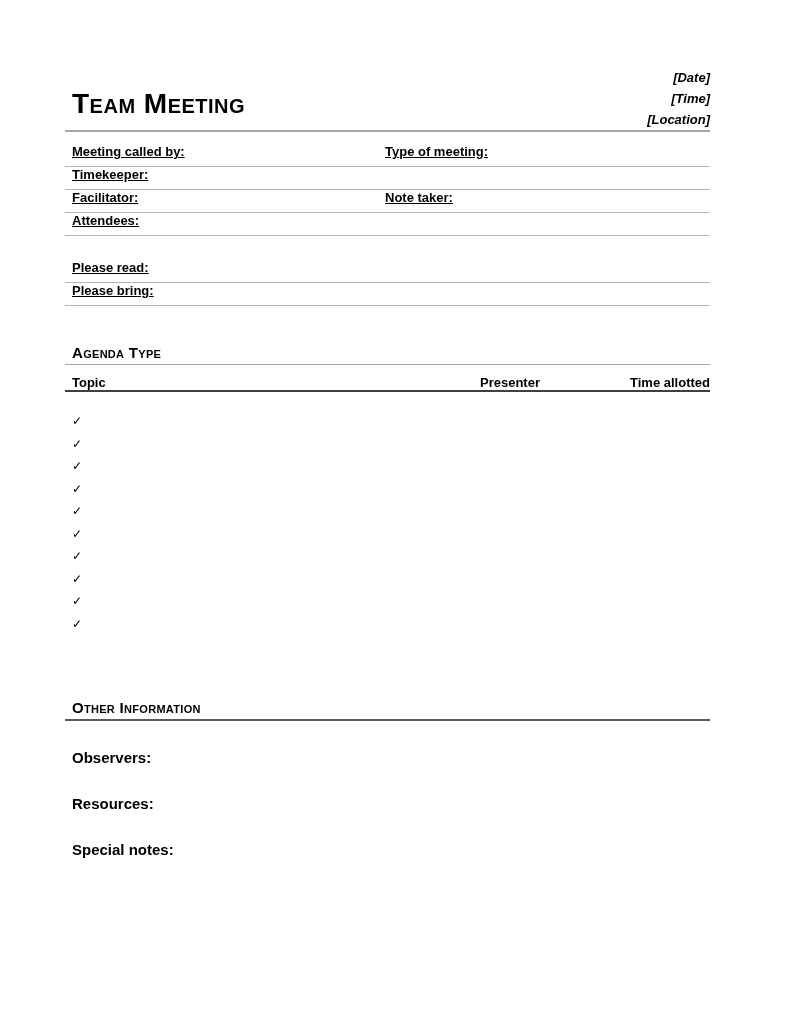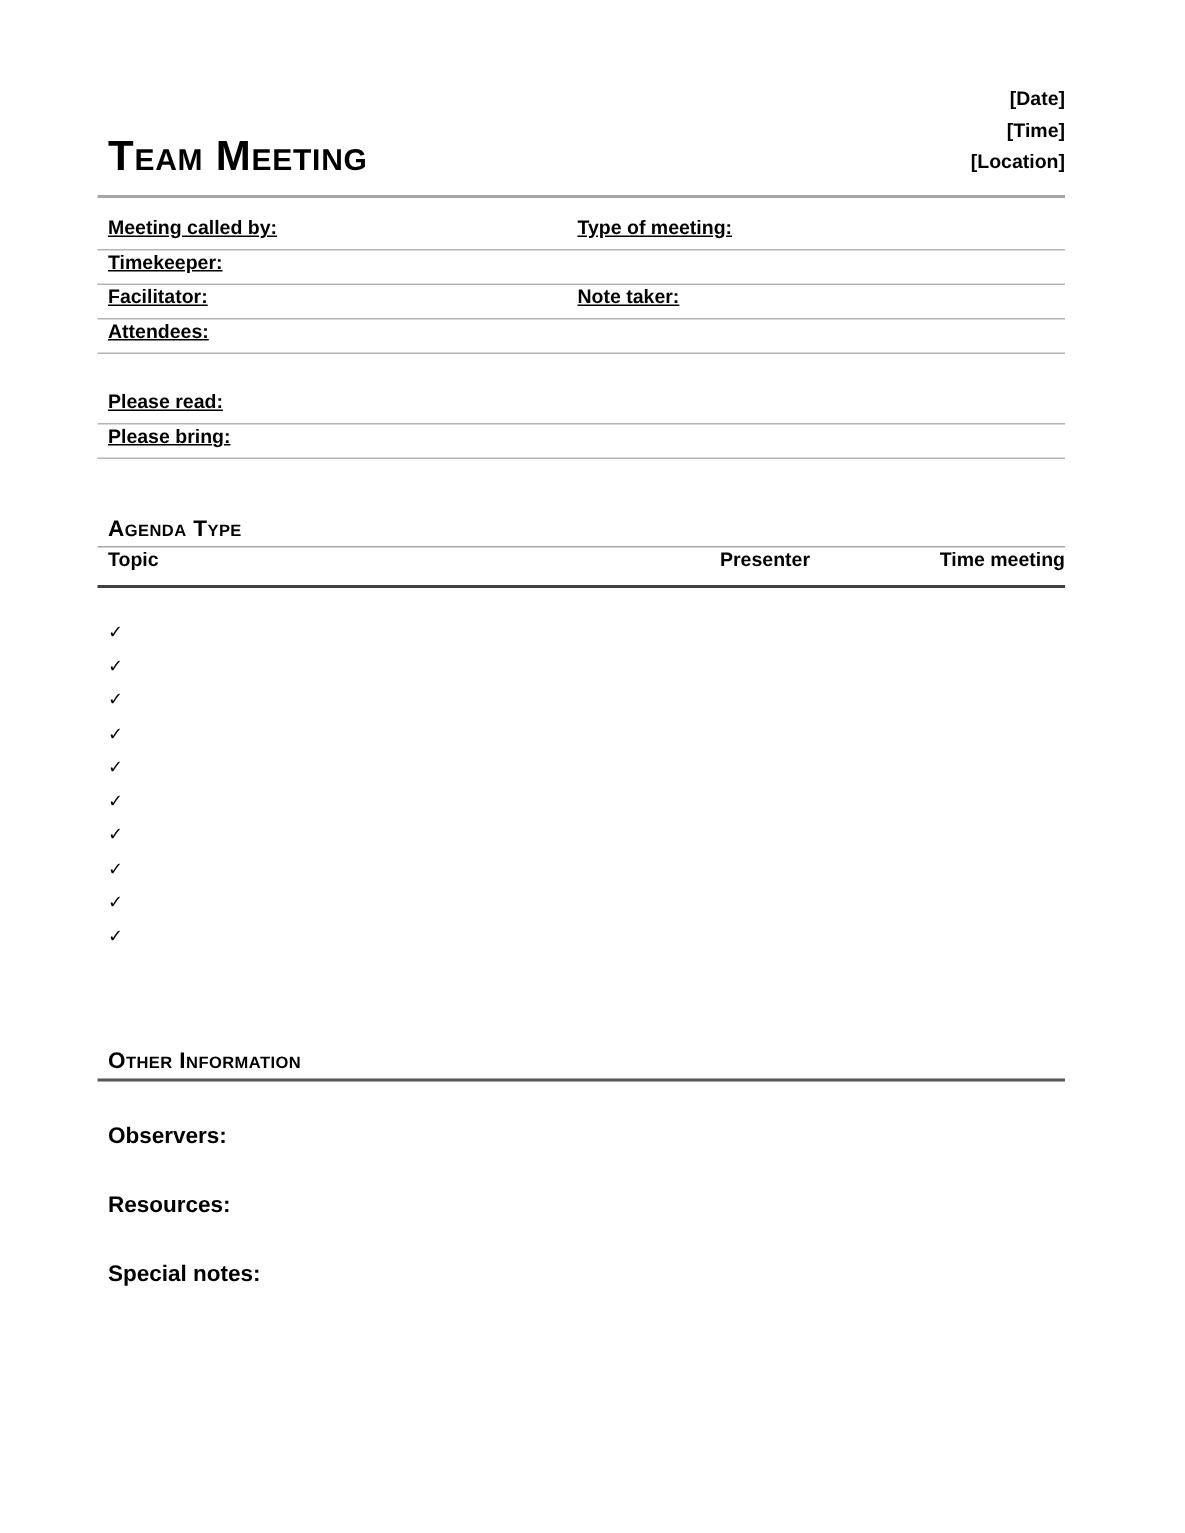--- a/index.html
+++ b/index.html
@@ -31,24 +31,25 @@
     font-weight: bold;
     font-variant: small-caps;
     letter-spacing: 0.5px;
     margin: 0 0 12px 7px;
     line-height: 1;
   }
   .placeholders {
     display: flex;
     flex-direction: column;
     align-items: flex-end;
-    margin-bottom: 12px;
+    margin-bottom: 0;
     font-size: 13px;
     font-weight: bold;
     line-height: 21px;
+    font-style: italic;
   }
 
   
   .info { margin-top: 12px; }
   .info-row {
     display: flex;
     height: 22px;
     border-bottom: 1px solid #b5b5b5;
     font-size: 13px;
     font-weight: bold;
@@ -69,21 +70,21 @@
     padding: 0 0 3px 7px;
   }
   .thin-rule { border-bottom: 1px solid #a6a6a6; }
   .thick-rule { border-bottom: 2px solid #595959; }
 
   
   .agenda { margin-top: 38px; }
   .agenda-header {
     display: flex;
     height: 25px;
-    align-items: flex-start;
+    align-items: flex-end;
     border-bottom: 2px solid #404040;
     font-size: 13px;
     font-weight: bold;
   }
   .c-topic { flex: 1; padding-left: 7px; }
   .c-presenter { width: 145px; }
   .c-time { width: 85px; text-align: right; }
   .agenda-rows { margin-top: 18px; }
   .agenda-row {
     height: 22.5px;
@@ -167,21 +168,21 @@
     </div>
 
   </div>
 
   <div class="agenda">
     <div class="section-heading thin-rule">Agenda Type</div>
 
     <div class="agenda-header">
       <span class="c-topic">Topic</span>
       <span class="c-presenter">Presenter</span>
-      <span class="c-time">Time meeting</span>
+      <span class="c-time">Time allotted</span>
     </div>
 
     <div class="agenda-rows">
       <div class="agenda-row">
         <span class="check">✓</span>
         <span class="fill"></span>
         <span class="row-presenter"></span>
         <span class="row-time"></span>
       </div>
       <div class="agenda-row">

